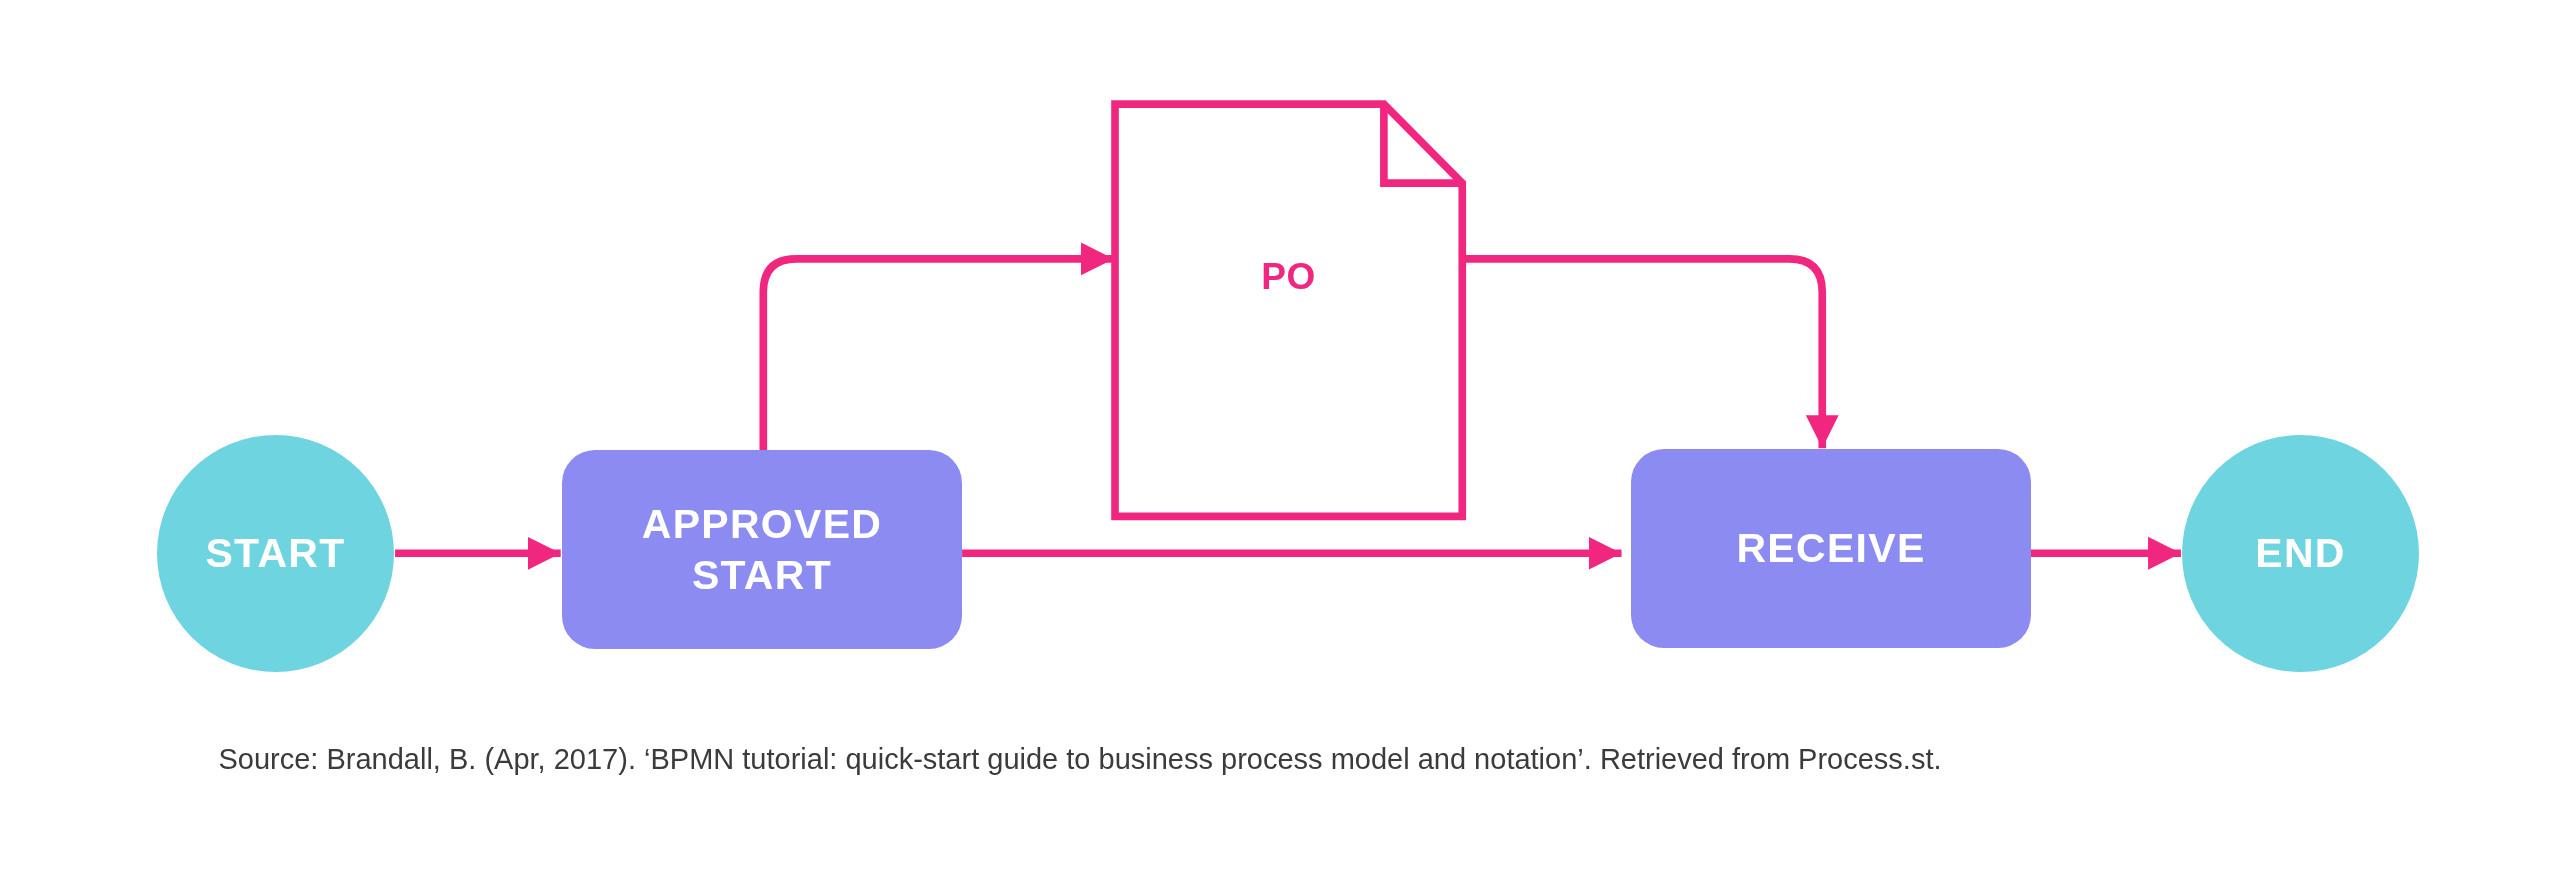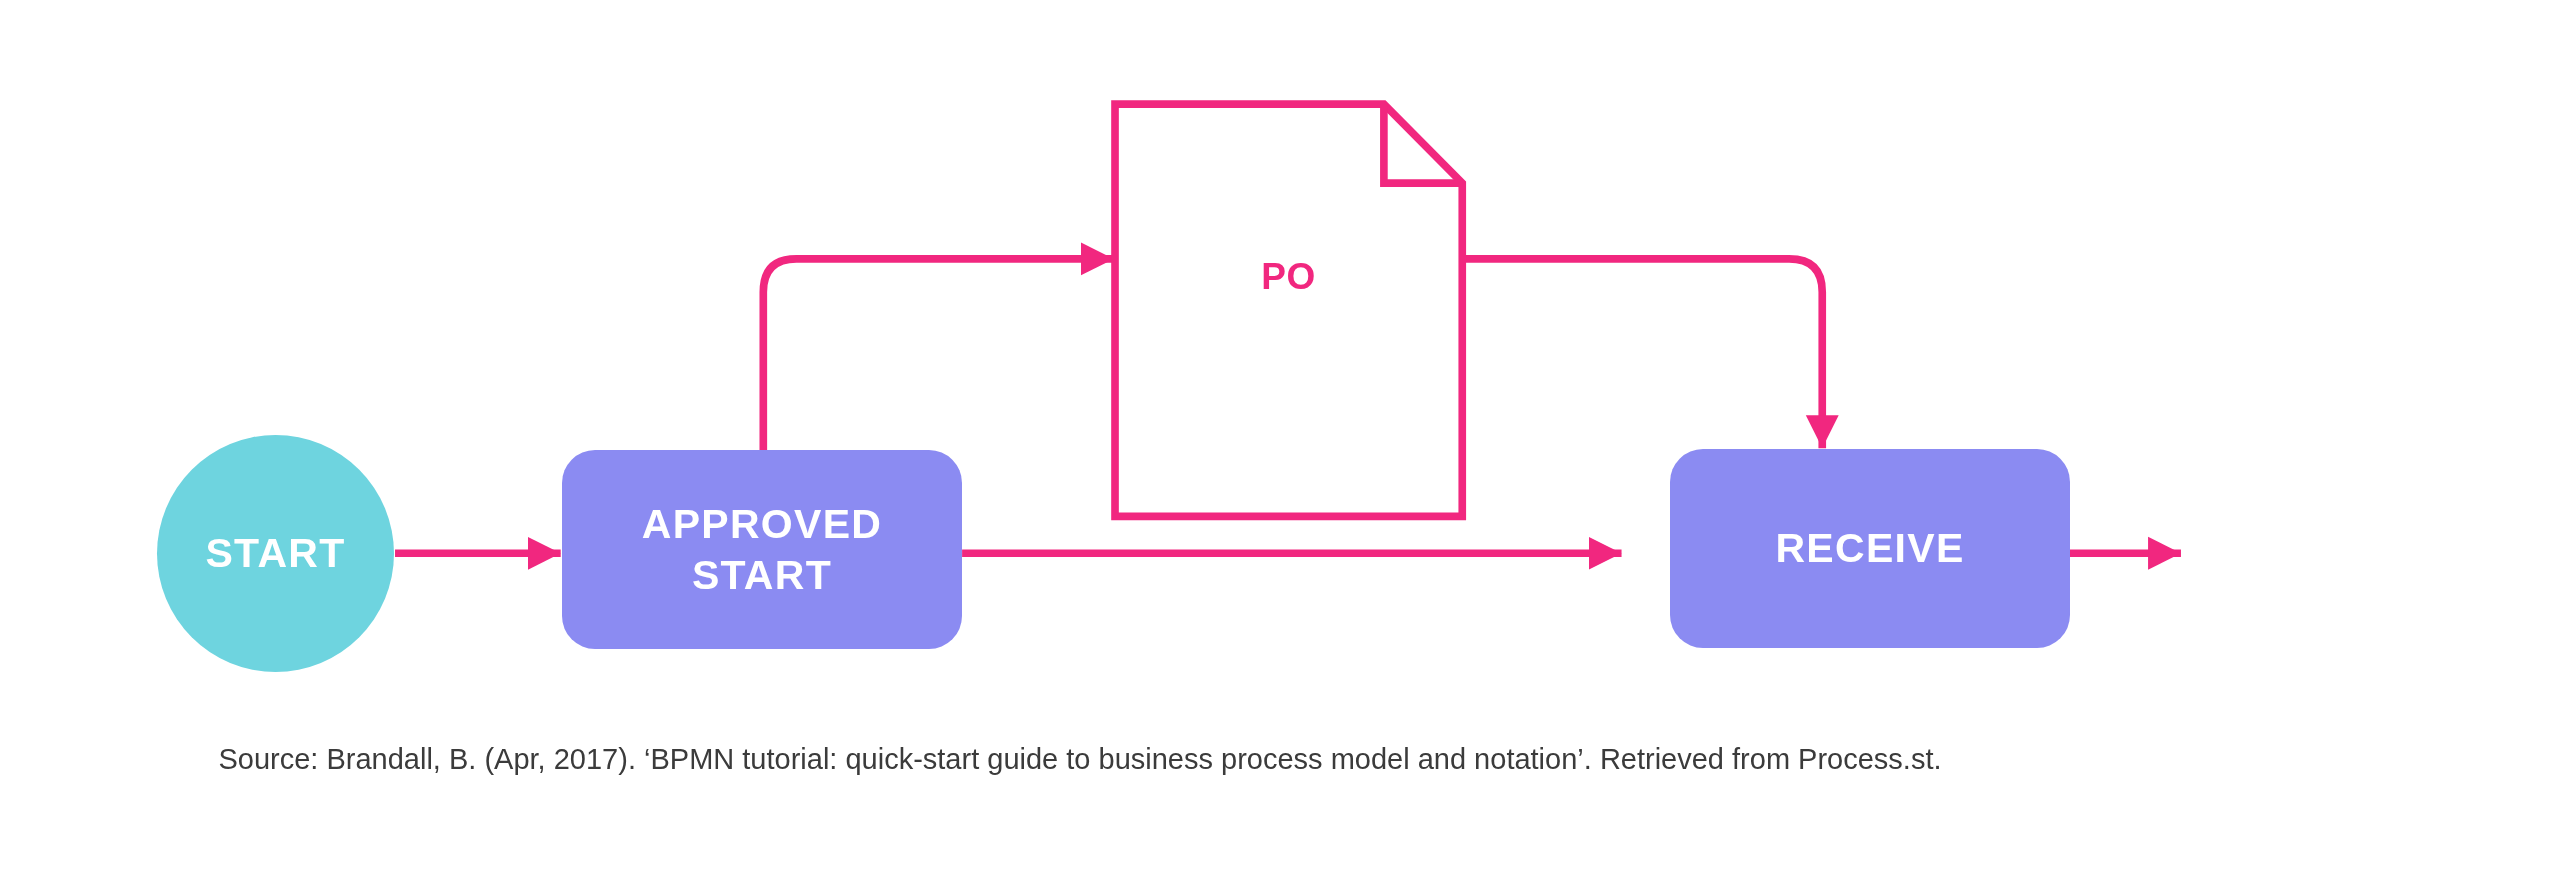--- a/index.html
+++ b/index.html
@@ -44,21 +44,21 @@
     width: 400px;
     height: 199px;
     border-radius: 33px;
     background: #8B8BF2;
     font-size: 41px;
     line-height: 51px;
   }
   #node-start { left: 157px; top: 435px; }
   #node-end   { left: 2182px; top: 435px; }
   #node-product-order { left: 562px; top: 450px; }
-  #node-receive       { left: 1670px; top: 449px; text-align: right; }
+  #node-receive       { left: 1631px; top: 449px; text-align: right; }
   .doc-label {
     position: absolute;
     left: 1115px;
     top: 237px;
     width: 347px;
     text-align: center;
     color: #F1277F;
     font-weight: 700;
     font-size: 37px;
     line-height: 47px;
@@ -116,17 +116,20 @@
   </div>
 
   <div class="doc-label">
     <span>PO</span><br>
   </div>
 
   <div class="node task-box" id="node-receive">
     <span>RECEIVE</span>
   </div>
 
+  <div class="node event-circle" id="node-end">
+    <span>END</span>
+  </div>
 
   <div class="source-line">Source: Brandall, B. (Apr, 2017). ‘BPMN tutorial: quick-start guide to business process model and notation’. Retrieved from Process.st.</div>
 
 </div>
 
 
 </body></html>

